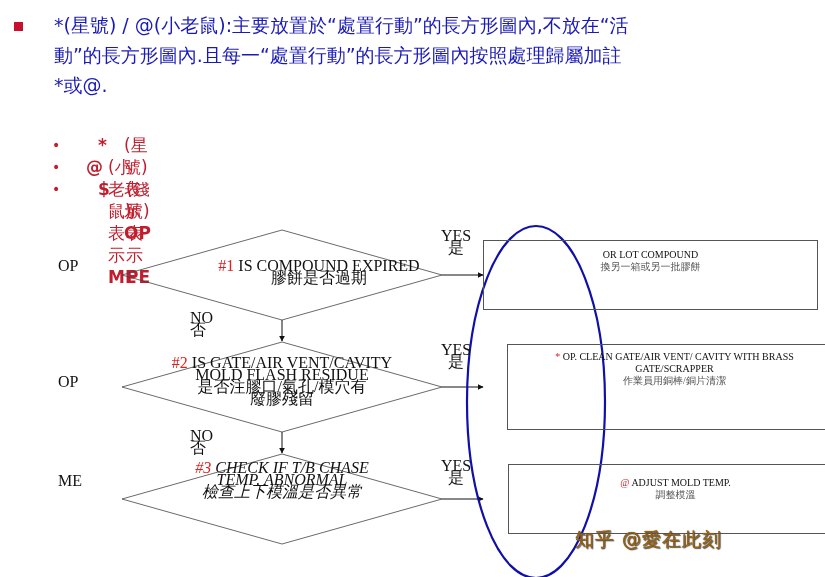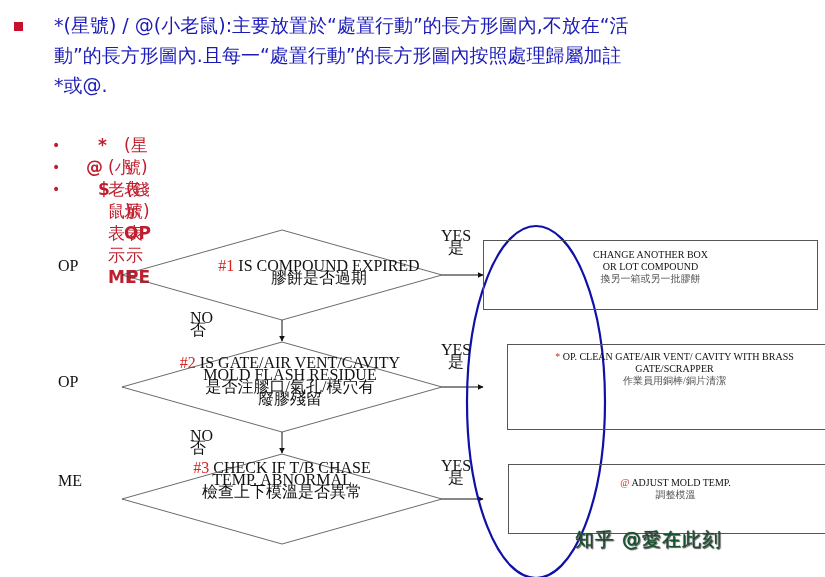--- a/index.html
+++ b/index.html
@@ -37,21 +37,21 @@
     .red { color: #d22; }
     .box {
       position: absolute; border: 1.5px solid #555; background: transparent;
     }
     .box .content {
       position: absolute; left: 0; right: 0; top: 8px; text-align: center;
       font-family: "Liberation Serif", serif; font-size: 10px; line-height: 12px; color: #111;
     }
     .box .content .cn { color: #555; }
     .watermark {
-      position: absolute; left: 575px; top: 527px; font-size: 19px; color: #14532d;
+      position: absolute; left: 575px; top: 527px; font-size: 19px; color: #a16207;
       text-shadow: 0 0 1px #333, 1px 1px 1px #555; letter-spacing: 1px;
     }
   </style>
 </head>
 <body>
 
 <div class="heading">
   <div class="marker"></div>
   <div class="text">
     <div>*(星號) / @(小老鼠):主要放置於“處置行動”的長方形圖內,不放在“活</div>
@@ -94,21 +94,20 @@
 
   <line x1="442" y1="275" x2="483" y2="275" stroke="#111" stroke-width="1" marker-end="url(#arr)"></line>
   <line x1="442" y1="387" x2="483" y2="387" stroke="#111" stroke-width="1" marker-end="url(#arr)"></line>
   <line x1="442" y1="499" x2="483" y2="499" stroke="#111" stroke-width="1" marker-end="url(#arr)"></line>
 
   <ellipse cx="536" cy="402" rx="69" ry="176" fill="none" stroke="#1010a8" stroke-width="2.2"></ellipse>
 </svg>
 
 <div class="box" style="left:483px;top:240px;width:333px;height:68px;">
   <div class="content">
-    <div>CHANGE ANOTHER BOX</div>
     <div>OR LOT COMPOUND</div>
     <div class="cn">換另一箱或另一批膠餅</div>
   </div>
 </div>
 <div class="box" style="left:483px;top:344px;width:333px;height:84px;margin-left:24px;">
   <div class="content" style="top:6px">
     <div><span class="red">*</span> <span>OP. CLEAN GATE/AIR VENT/ CAVITY WITH BRASS</span></div>
     <div>GATE/SCRAPPER</div>
     <div class="cn">作業員用銅棒/銅片清潔</div>
   </div>
@@ -121,27 +120,27 @@
 </div>
 
 <div class="lbl" style="left:58px;top:260px;">OP</div>
 <div class="lbl" style="left:58px;top:376px;">OP</div>
 <div class="lbl" style="left:58px;top:475px;">ME</div>
 
 <div class="lbl center" style="left:282px;top:260px;margin-left:37px;">
   <div><span class="red">#1</span> <span>IS COMPOUND EXPIRED</span></div>
   <div class="sub">膠餅是否過期</div>
 </div>
-<div class="lbl center" style="left:282px;top:357px;margin-left:8px;">
+<div class="lbl center" style="left:282px;top:357px;">
   <div><span class="red">#2</span> <span>IS GATE/AIR VENT/CAVITY</span></div>
   <div>MOLD FLASH RESIDUE</div>
   <div class="sub">是否注膠口/氣孔/模穴有</div>
   <div class="sub">廢膠殘留</div>
 </div>
-<div class="lbl center" style="left:282px;top:462px;">
+<div class="lbl center" style="left:282px;top:462px;font-style:italic;">
   <div><span class="red">#3</span> <span>CHECK IF T/B CHASE</span></div>
   <div>TEMP. ABNORMAL</div>
   <div class="sub">檢查上下模溫是否異常</div>
 </div>
 
 <div class="lbl center" style="left:456px;top:230px;">
   <div>YES</div>
     <div class="sub">是</div>
 </div>
 <div class="lbl center" style="left:456px;top:344px;">

